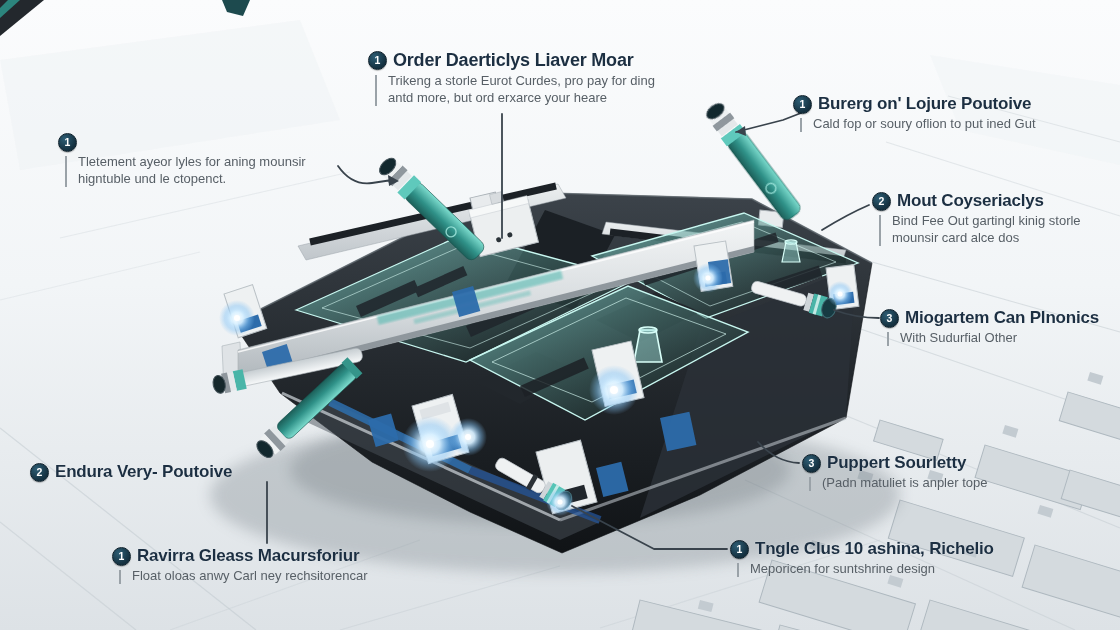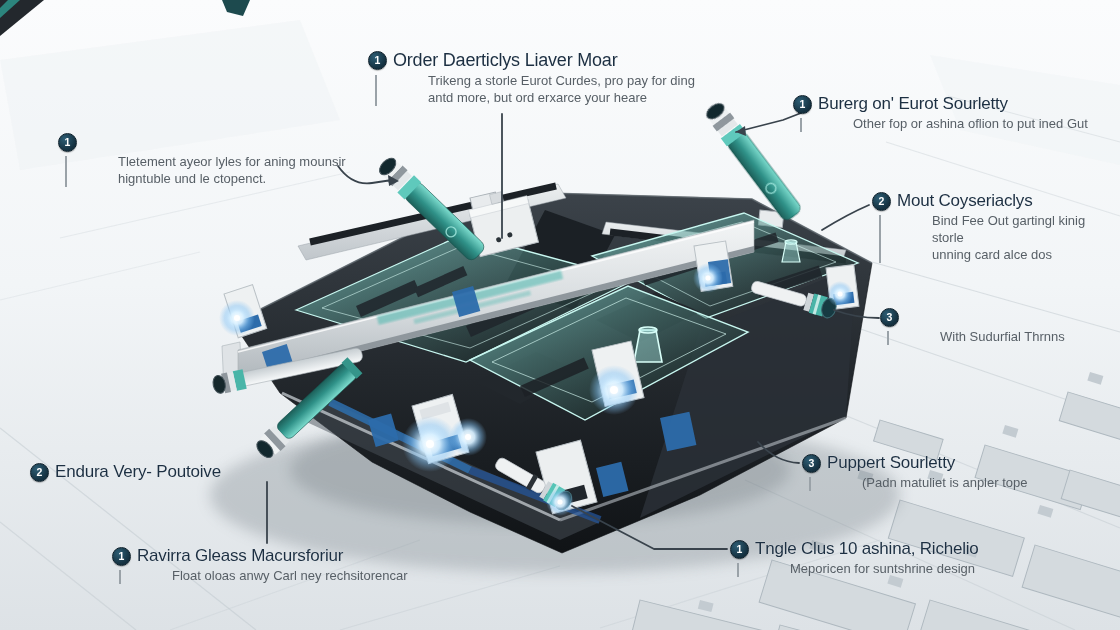--- a/index.html
+++ b/index.html
@@ -12,25 +12,25 @@
   .callout{position:absolute;z-index:5;}
   .c-head{display:flex;align-items:center;gap:6px;}
   .badge{
     flex:0 0 auto;width:17px;height:17px;border-radius:50%;
     background:radial-gradient(circle at 35% 30%,#2d5d74 0%,#14303f 70%);
     border:1px solid #0d1f2a;color:#fff;font-size:10.5px;font-weight:bold;
     display:flex;align-items:center;justify-content:center;line-height:1;
     box-shadow:0 1px 1px rgba(0,0,0,.25);
   }
   .c-title{
-    font-weight:normal;font-size:17px;color:#1c2f42;letter-spacing:-0.2px;
+    font-weight:bold;font-size:17px;color:#1c2f42;letter-spacing:-0.2px;
     white-space:nowrap;text-shadow:0 0 1px rgba(255,255,255,.7);
   }
   #callout-order .c-title{font-size:18px;}
-  .c-body{display:flex;margin-top:2px;gap:40px;}
+  .c-body{display:flex;margin-top:2px;}
   .bar{flex:0 0 2px;width:2px;background:#9aa2a8;margin:2px 11px 1px 7px;}
   .c-lines{font-size:13px;color:#575f66;line-height:1.3;}
   
   #callout-order    {left:368px;top:50px; width:330px;}
   #callout-burerg   {left:793px;top:94px; width:300px;}
   #callout-mout     {left:872px;top:191px;width:245px;}
   #callout-miogartem{left:880px;top:308px;width:238px;}
   #callout-puppert  {left:802px;top:453px;width:235px;}
   #callout-tngle    {left:730px;top:539px;width:340px;}
   #callout-diltuar  {left:58px; top:133px;width:305px;}
@@ -338,52 +338,53 @@
       <div class="c-lines">
         <div>Trikeng a storle Eurot Curdes, pro pay for ding</div>
         <div>antd more, but ord erxarce your heare</div>
       </div>
     </div>
   </div>
 
   <div class="callout" id="callout-burerg">
     <div class="c-head">
       <span class="badge">1</span>
-      <span class="c-title">Burerg on' Eurot Sourletty</span>
-    </div>
-    <div class="c-body">
-      <span class="bar"></span>
-      <div class="c-lines">
-        <div>Other fop or ashina oflion to put ined Gut</div>
+      <span class="c-title">Burerg on' Lojure Poutoive</span>
+    </div>
+    <div class="c-body">
+      <span class="bar"></span>
+      <div class="c-lines">
+        <div>Cald fop or soury oflion to put ined Gut</div>
       </div>
     </div>
   </div>
 
   <div class="callout" id="callout-mout">
     <div class="c-head">
       <span class="badge">2</span>
       <span class="c-title">Mout Coyseriaclys</span>
     </div>
     <div class="c-body">
       <span class="bar"></span>
       <div class="c-lines">
         <div>Bind Fee Out gartingl kinig storle</div>
-        <div>unning card alce dos</div>
+        <div>mounsir card alce dos</div>
       </div>
     </div>
   </div>
 
   <div class="callout" id="callout-miogartem">
     <div class="c-head">
       <span class="badge">3</span>
-    </div>
-    <div class="c-body">
-      <span class="bar"></span>
-      <div class="c-lines">
-        <div>With Sudurfial Thrnns</div>
+      <span class="c-title">Miogartem Can Plnonics</span>
+    </div>
+    <div class="c-body">
+      <span class="bar"></span>
+      <div class="c-lines">
+        <div>With Sudurfial Other</div>
       </div>
     </div>
   </div>
 
   <div class="callout" id="callout-puppert">
     <div class="c-head">
       <span class="badge">3</span>
       <span class="c-title">Puppert Sourletty</span>
     </div>
     <div class="c-body">

